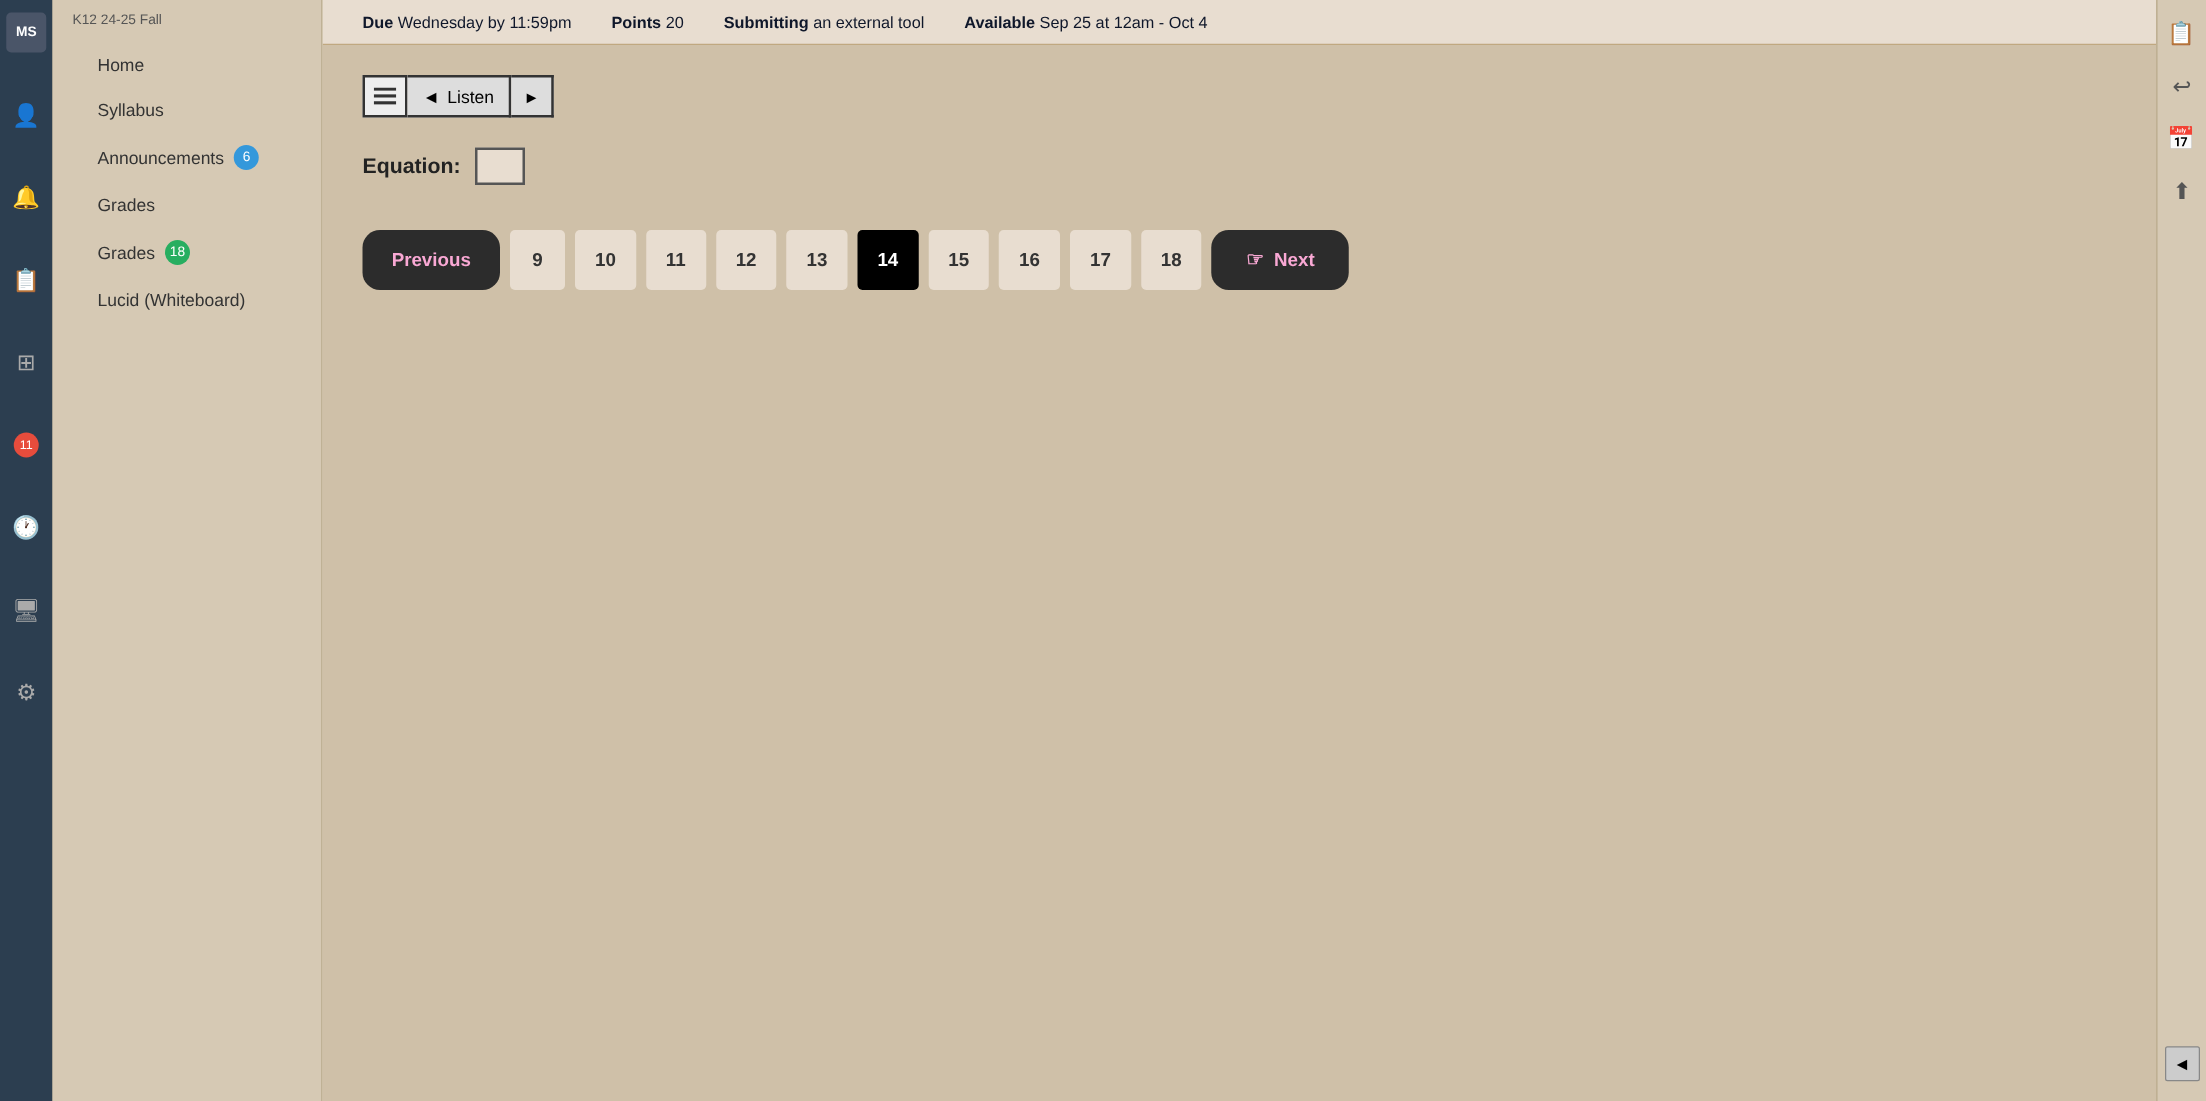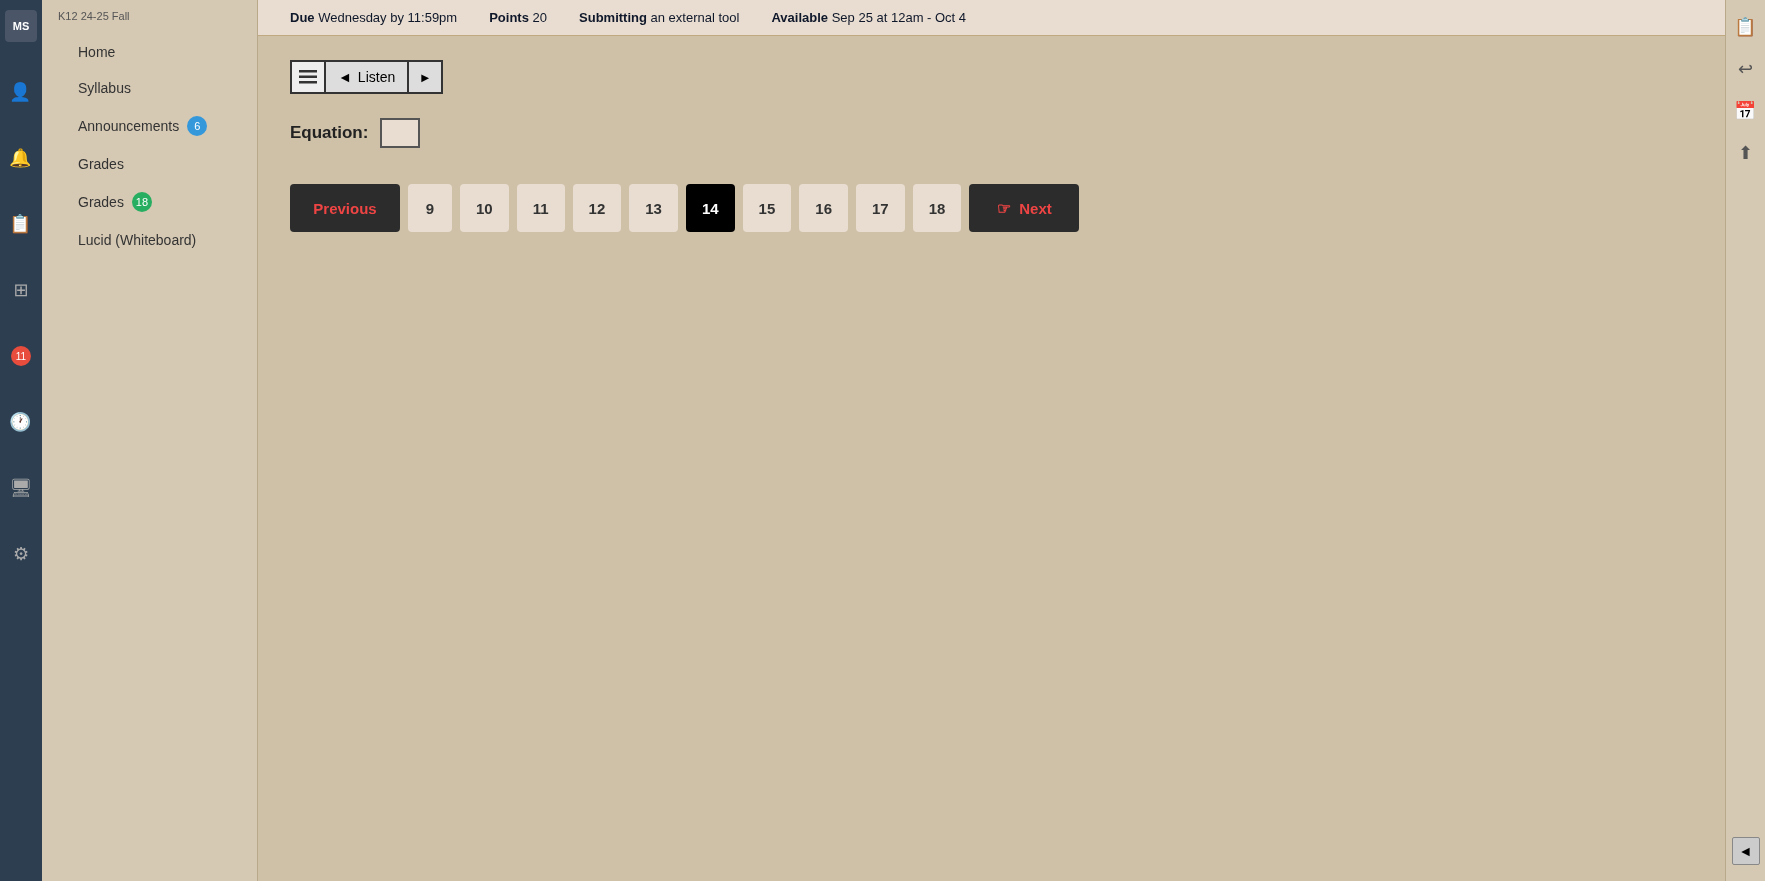--- a/index.html
+++ b/index.html
@@ -196,23 +196,24 @@
       border-radius: 4px;
       font-size: 15px;
       cursor: pointer;
       display: flex;
       align-items: center;
       justify-content: center;
       font-weight: 600;
     }
     .page-btn.prev-next {
       background-color: #2c2c2c;
-      color: #ef4444;
+      color: #f9a8d4;
       min-width: 110px;
       font-size: 15px;
+      border-radius: 14px;
     }
     .page-btn.number {
       background-color: #e8ddd0;
       color: #333;
       min-width: 44px;
     }
     .page-btn.active {
       background-color: #000000;
       color: white;
     }

